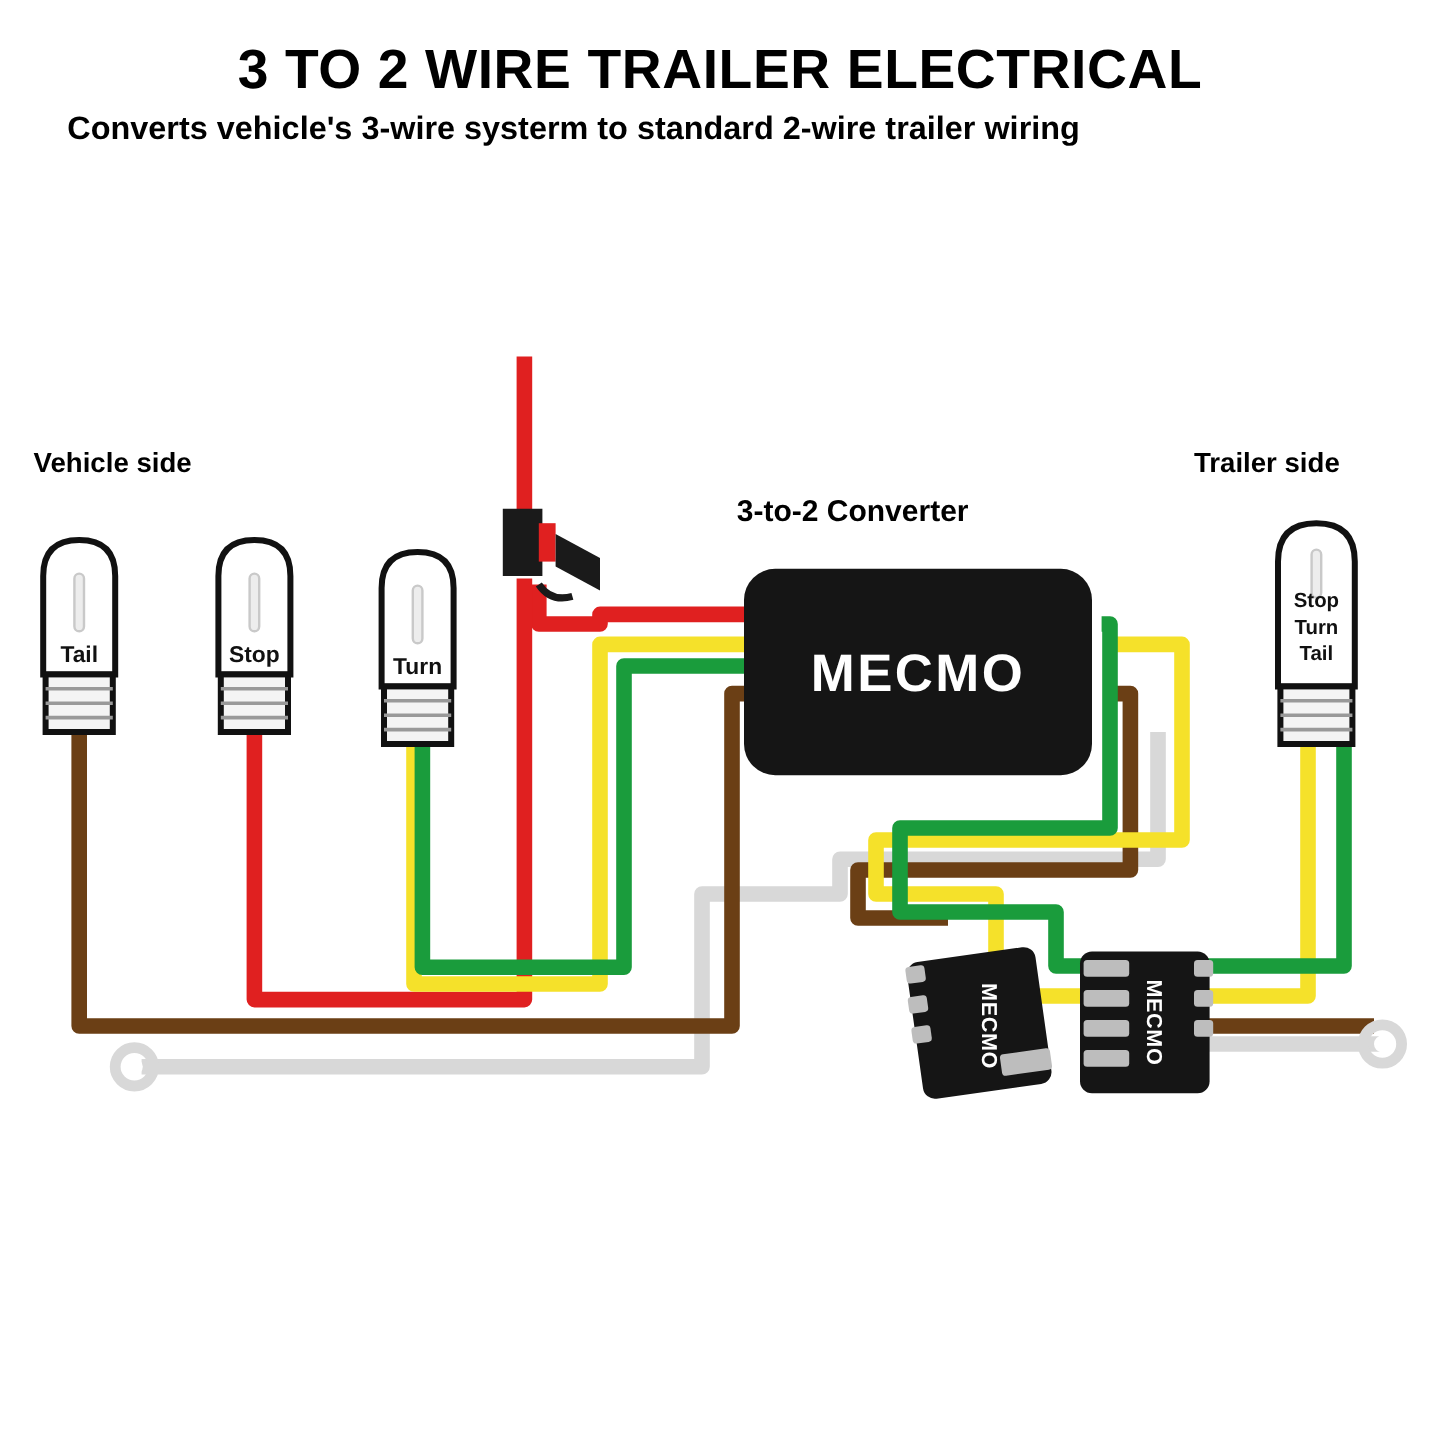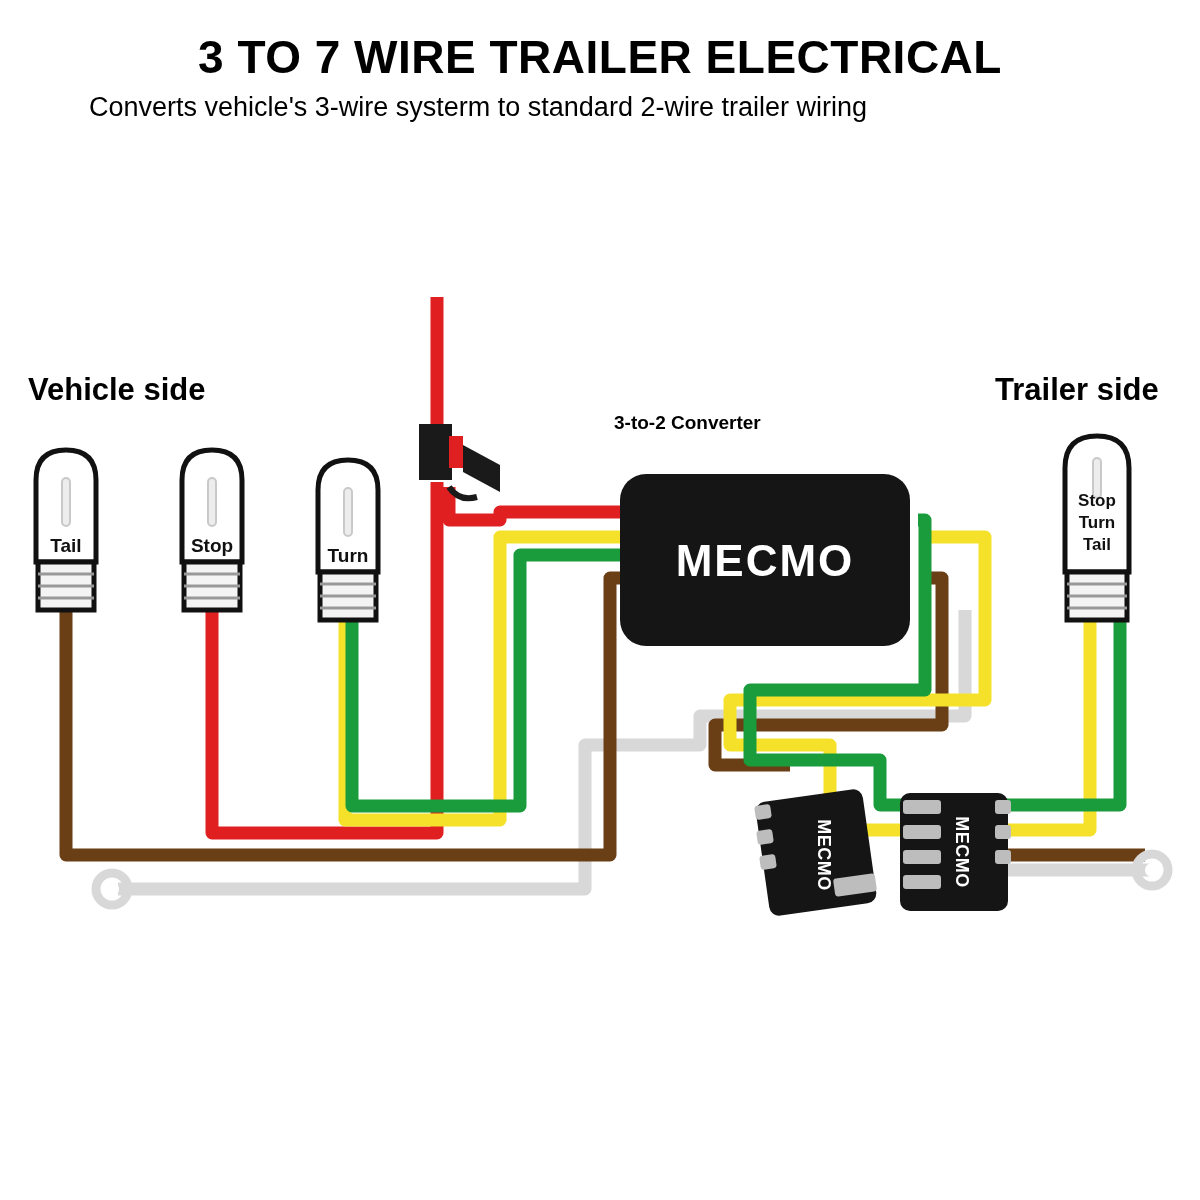--- a/index.html
+++ b/index.html
@@ -31,33 +31,33 @@
     letter-spacing: 0.5px;
     font-family: "Liberation Sans", sans-serif;
   }
   .subtitle {
     position: absolute;
     top: 92px;
     left: 0;
     width: 956px;
     text-align: center;
     font-size: 27px;
-    font-weight: normal;
+    font-weight: bold;
     font-family: "Liberation Sans", sans-serif;
   }
   .label {
     position: absolute;
-    font-size: 31px;
+    font-size: 23px;
     font-weight: bold;
     white-space: nowrap;
     font-family: "Liberation Sans", sans-serif;
   }
   .label-vehicle { left: 28px; top: 372px; }
   .label-trailer { left: 995px; top: 372px; text-align: center; }
-  .label-converter { left: 614px; top: 412px; font-size: 19px; }
+  .label-converter { left: 614px; top: 412px; font-size: 25px; }
   svg.diagram {
     position: absolute;
     left: 0;
     top: 0;
     width: 1200px;
     height: 1200px;
   }
   .bulb-text {
     font-family: "Liberation Sans", sans-serif;
     font-size: 19px;
@@ -87,21 +87,21 @@
     fill: #ffffff;
     letter-spacing: 0.5px;
     text-anchor: middle;
   }
 </style>
 </head>
 <body>
 
 <div id="stage">
 
-  <div class="title">3 TO 7 WIRE TRAILER ELECTRICAL</div>
+  <div class="title">3 TO 2 WIRE TRAILER ELECTRICAL</div>
   <div class="subtitle">Converts vehicle's 3-wire systerm to standard 2-wire trailer wiring</div>
 
   <div class="label label-vehicle">Vehicle side</div>
   <div class="label label-trailer">Trailer side</div>
   <div class="label label-converter">3-to-2 Converter</div>
 
   <svg class="diagram" viewBox="0 0 1200 1200">
 
     <g fill="none" stroke-linecap="butt" stroke-linejoin="round">
 

